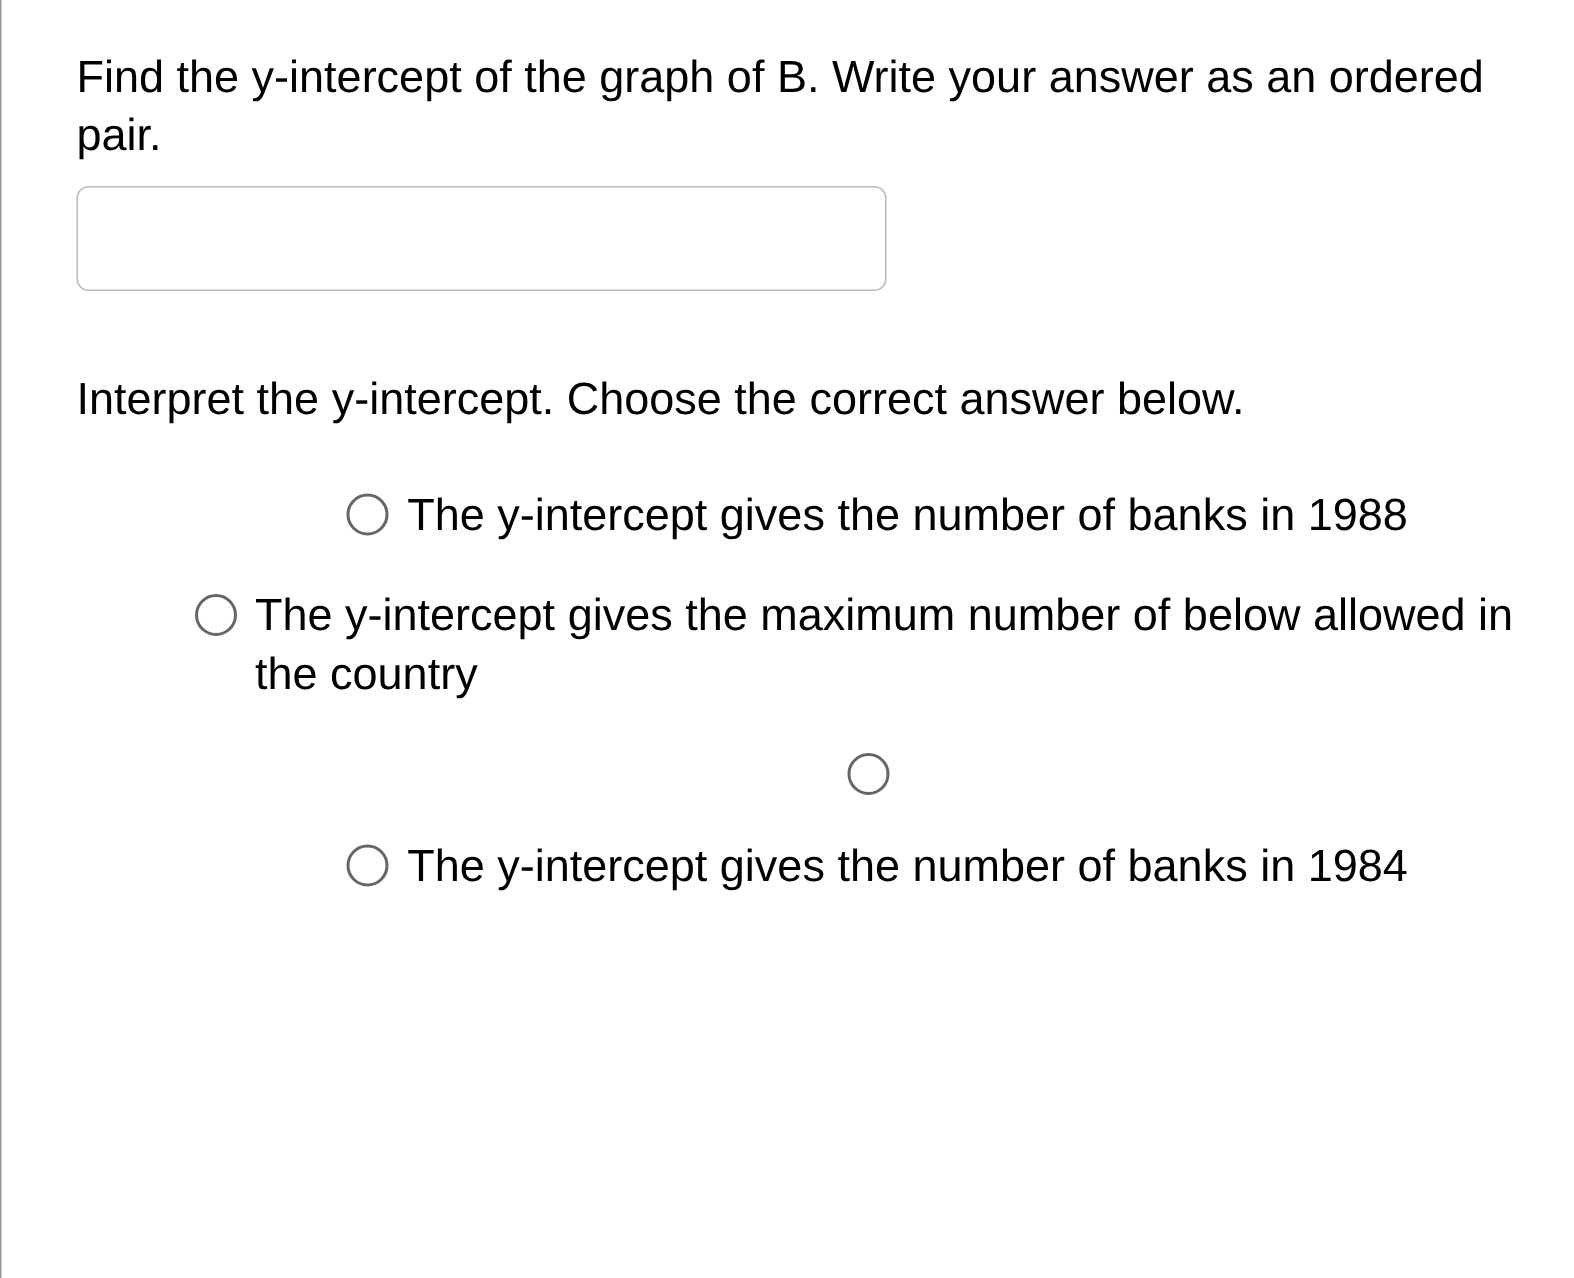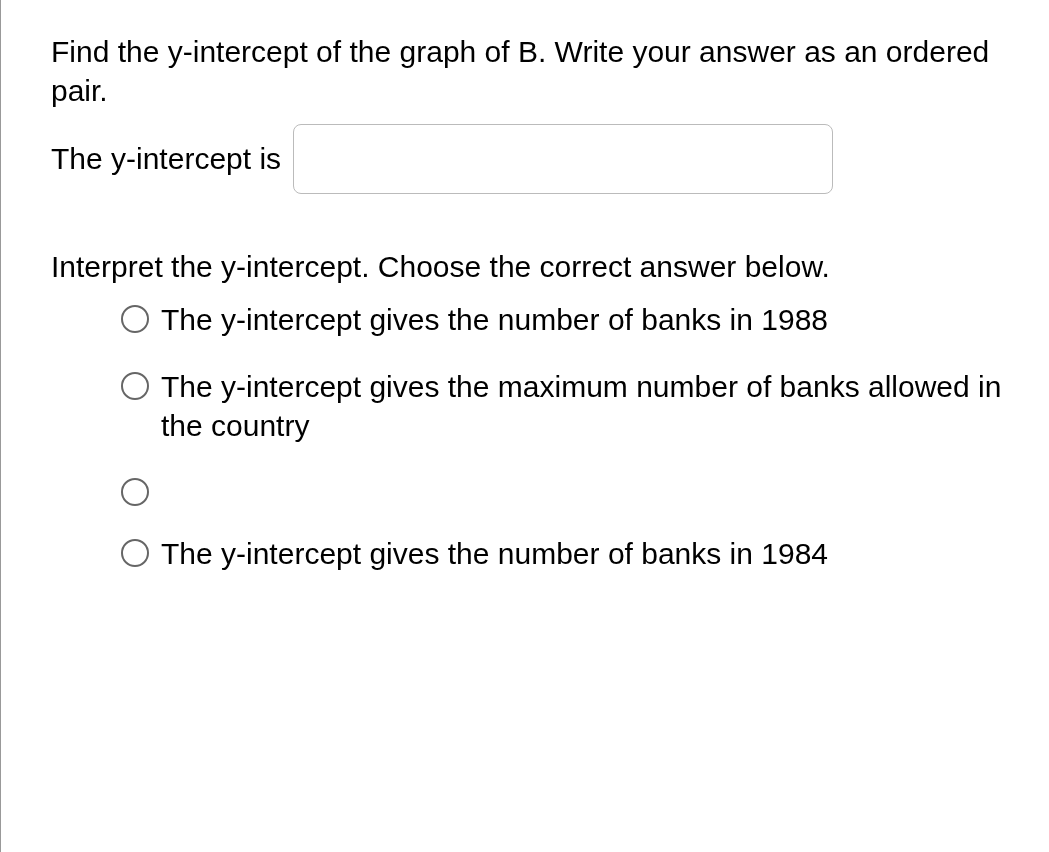--- a/index.html
+++ b/index.html
@@ -36,30 +36,31 @@
     .answer-input {
       font-size: 28px;
       width: 540px;
       height: 70px;
       border: 1.5px solid #bbb;
       border-radius: 8px;
       padding: 0 14px;
       background: #fff;
     }
     .interpret-text {
-      margin-bottom: 16px;
+      margin-bottom: 40px;
     }
     .options {
       padding-left: 70px;
     }
     .option-row {
       display: flex;
       align-items: flex-start;
       margin-bottom: 28px;
       line-height: 1.3;
+      justify-content: center;
     }
     .radio {
       flex-shrink: 0;
       width: 28px;
       height: 28px;
       border: 2px solid #666;
       border-radius: 50%;
       margin-right: 12px;
       margin-top: 5px;
       background: #fff;
@@ -70,37 +71,36 @@
     }
   </style>
 </head>
 <body>
 
 <div class="content">
 
   <div class="question-line-1">Find the y-intercept of the graph of B. Write your answer as an ordered pair.</div>
 
   <div class="answer-row">
-    <div class="answer-label">The y-intercept is</div>
     <input type="text" class="answer-input" value="" style="">
   </div>
 
   <div class="interpret-text">Interpret the y-intercept. Choose the correct answer below.</div>
 
   <div class="options">
 
     <div class="option-row">
       <div class="radio"></div>
       <div class="option-label">The y-intercept gives the number of banks in 1988</div>
     </div>
 
 
     <div class="option-row">
       <div class="radio"></div>
-      <div class="option-label">The y-intercept gives the maximum number of banks allowed in the country</div>
+      <div class="option-label">The y-intercept gives the maximum number of below allowed in the country</div>
     </div>
 
     <div class="option-row">
       <div class="radio"></div>
     </div>
 
     <div class="option-row">
       <div class="radio"></div>
       <div class="option-label">The y-intercept gives the number of banks in 1984</div>
     </div>

